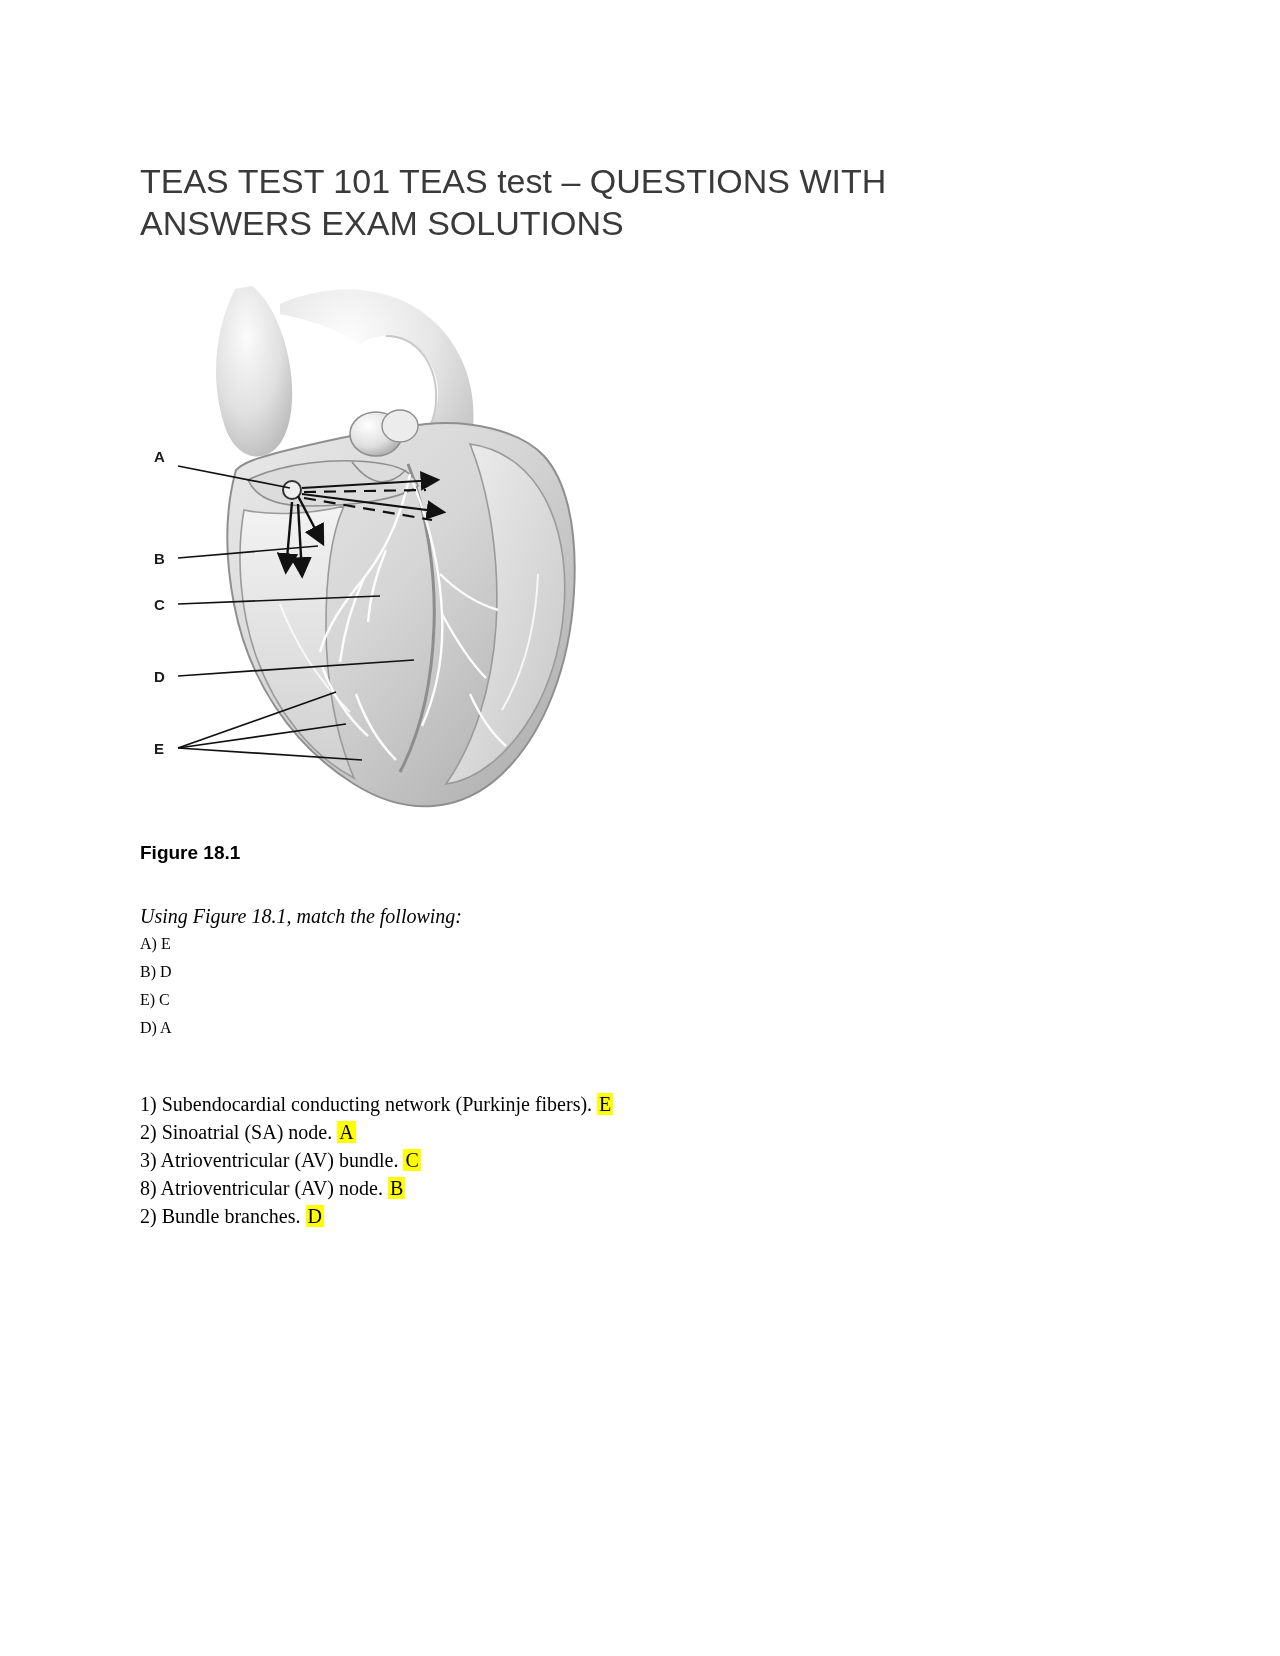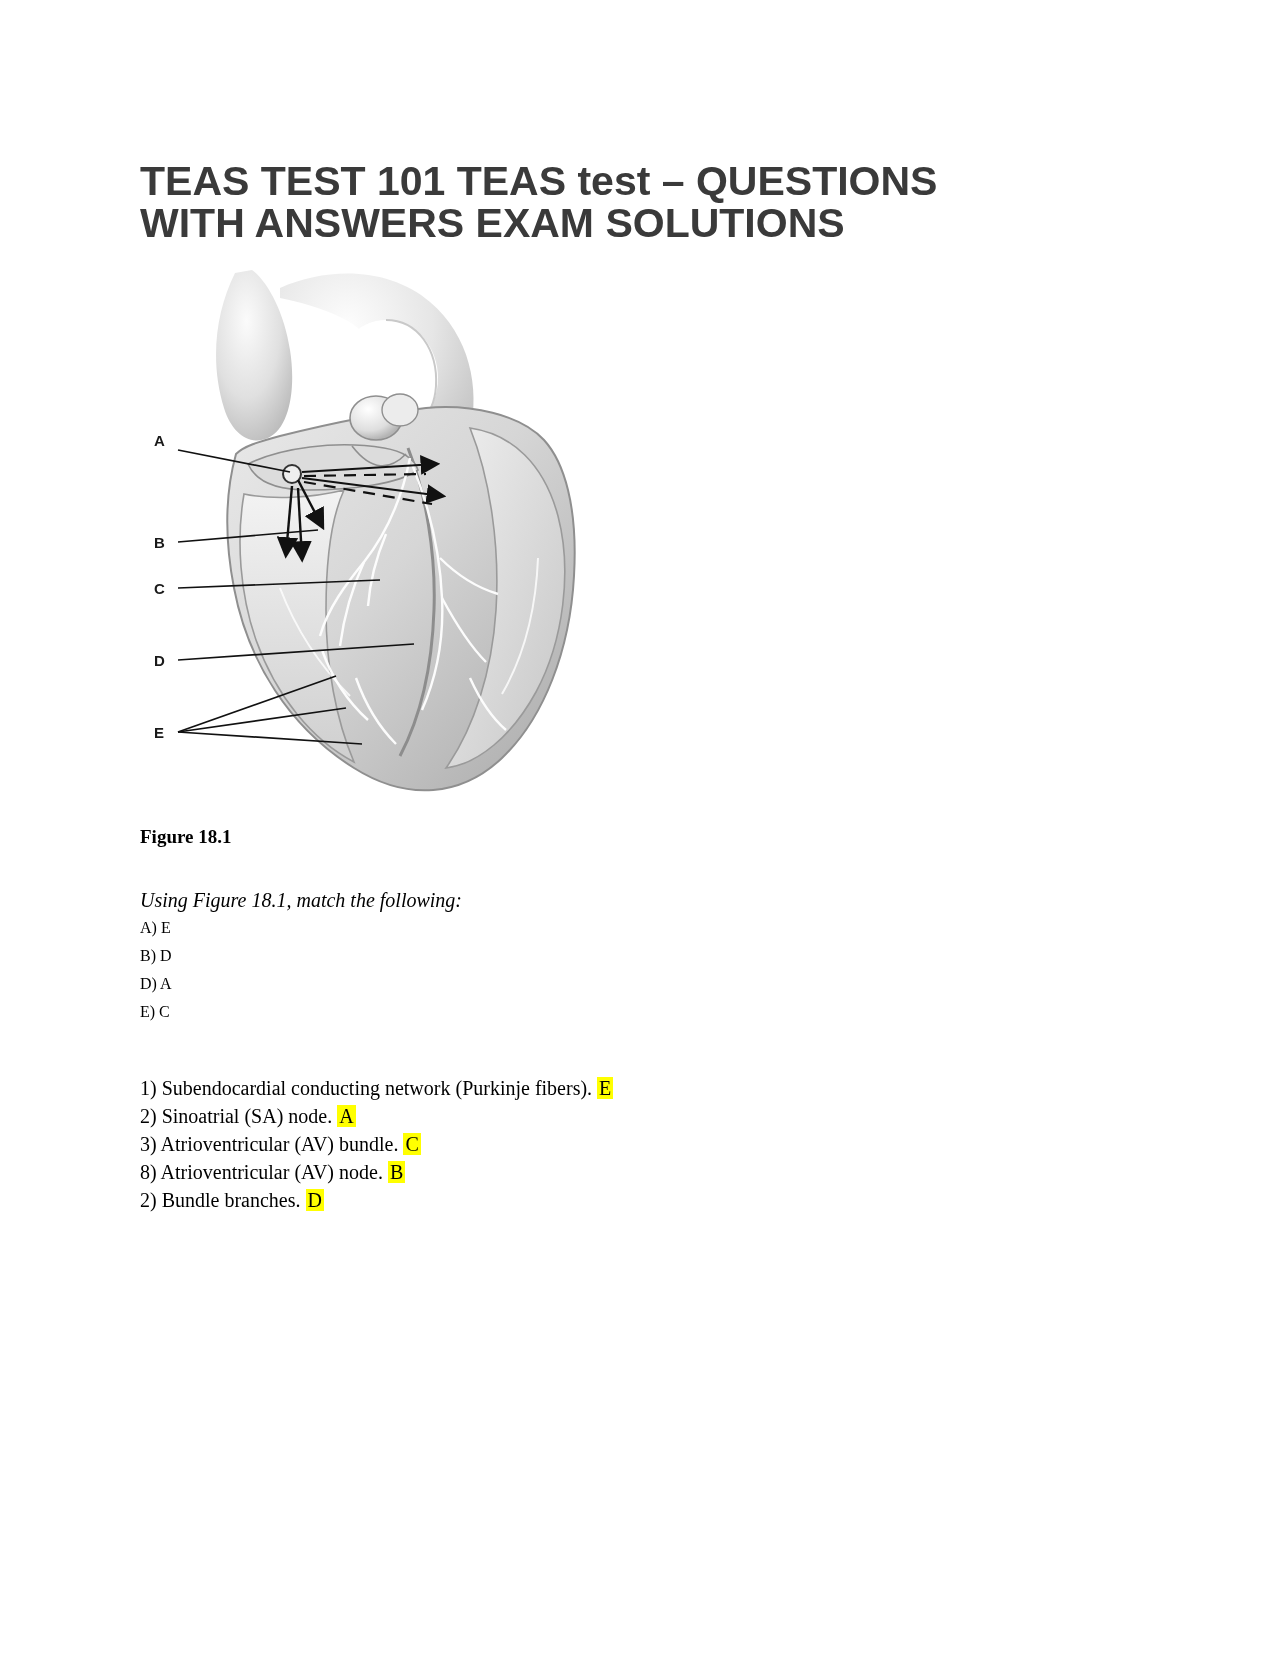--- a/index.html
+++ b/index.html
@@ -23,41 +23,41 @@
     background: #fff;
   }
   .content {
     position: absolute;
     left: 140px;
     top: 160px;
     width: 1000px;
   }
   .doc-title {
     font-family: "Liberation Sans", sans-serif;
-    font-weight: bold;
-    font-size: 41px;
+    font-weight: normal;
+    font-size: 34px;
     line-height: 42px;
     color: #3a3a3a;
     letter-spacing: 0px;
-    margin: 0 0 14px 0;
+    margin: 0 0 30px 0;
     width: 820px;
   }
 
   
   .figure-wrap {
     position: relative;
     width: 520px;
     height: 560px;
     margin-left: 0px;
     margin-top: 10px;
   }
   .figure-svg { display: block; }
 
   .figure-caption {
-    font-family: Liberation Serif, serif;
+    font-family: Liberation Sans, sans-serif;
     font-weight: bold;
     font-size: 19px;
     margin-top: 8px;
     margin-bottom: 16px;
   }
 
   
   .q-intro {
     font-style: italic;
     font-size: 20px;
@@ -202,22 +202,22 @@
       </svg>
     </div>
 
     <p class="figure-caption">Figure 18.1</p>
 
     <p class="q-intro">Using Figure 18.1, match the following:</p>
 
     <ul class="opt-list">
       <li>A) E</li>
       <li>B) D</li>
+      <li>E) C</li>
       <li>D) A</li>
-      <li>E) C</li>
     </ul>
 
     <ul class="item-list">
       <li>
         <span>1) Subendocardial conducting network (Purkinje fibers).</span><span class="hl">E</span>
       </li>
       <li>
         <span>2) Sinoatrial (SA) node.</span><span class="hl">A</span>
       </li>
       <li>

